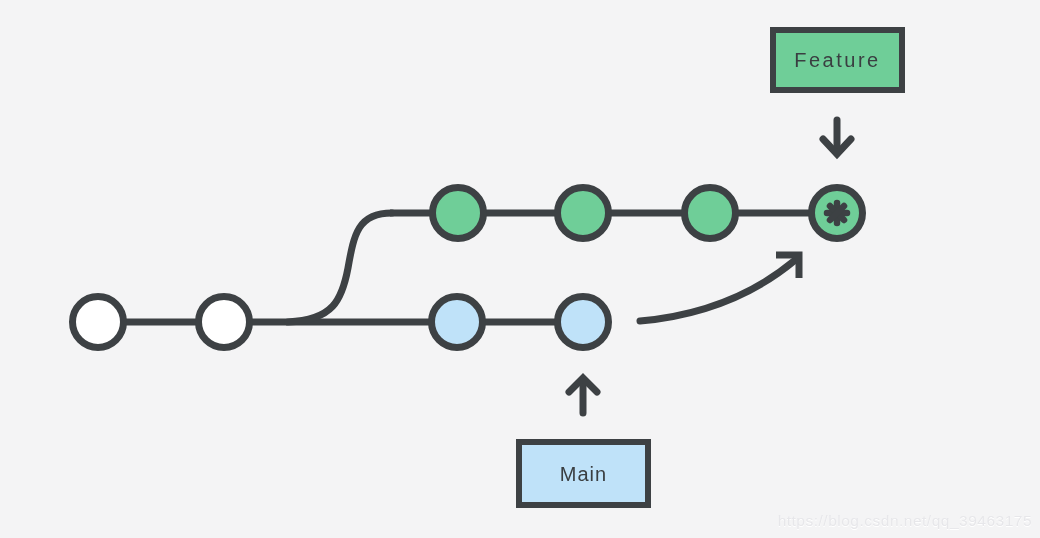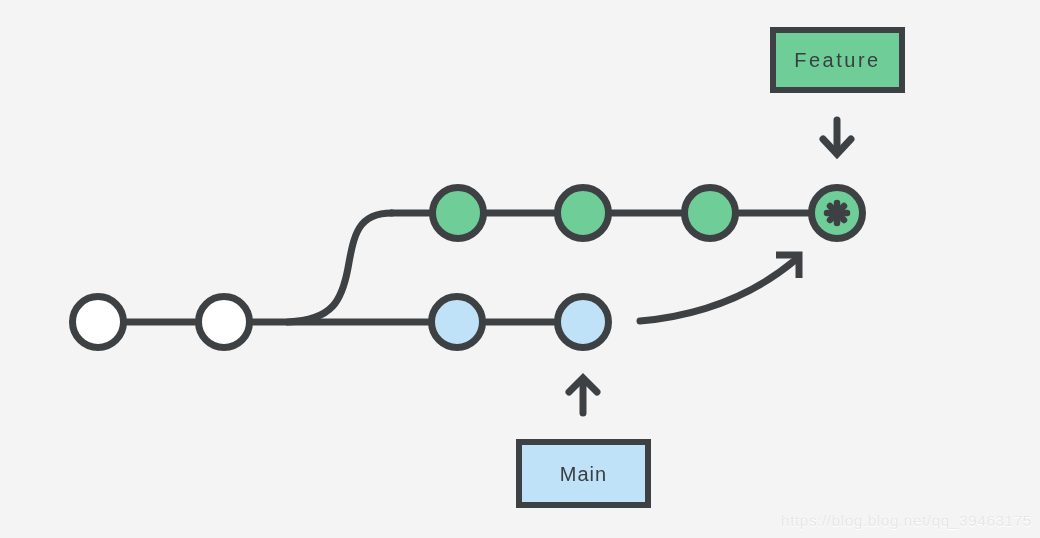--- a/index.html
+++ b/index.html
@@ -85,14 +85,14 @@
     </g>
 
     <g fill="none" stroke-width="7" stroke-linecap="round" stroke-linejoin="miter" stroke="#3D4144">
       <path d="M 583 413 L 583 381"></path>
       <path d="M 569 392 L 583 378 L 597 392"></path>
     </g>
     <rect x="519" y="442" width="129" height="63" stroke-width="6" fill="#BFE2F9" stroke="#3D4144"></rect>
     <text x="583.5" y="481" text-anchor="middle" class="branch-label-text main-label-text">Main</text>
   </svg>
 
-  <div class="watermark">https://blog.blog.net/qq_39463175</div>
+  <div class="watermark">https://blog.csdn.net/qq_39463175</div>
 </div>
 
 </body></html>

